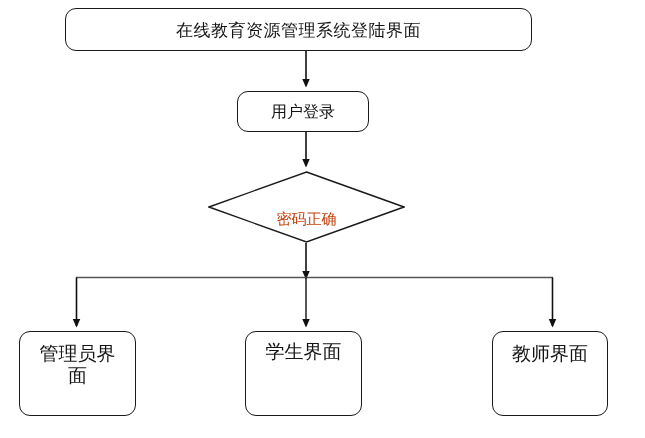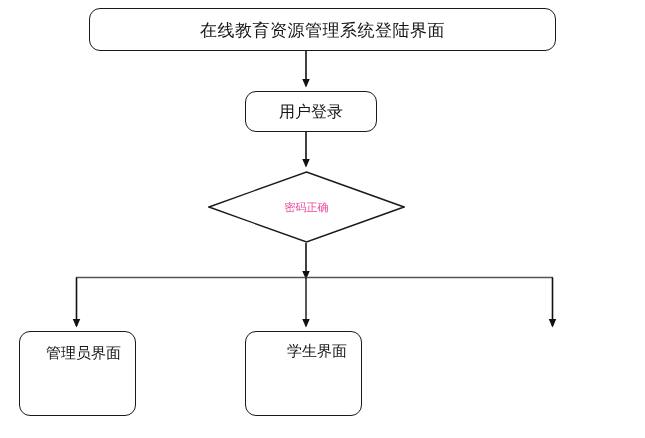--- a/index.html
+++ b/index.html
@@ -31,38 +31,37 @@
   .node-title {
     left: 65px;
     top: 8px;
     width: 467px;
     height: 43px;
     display: flex;
     align-items: center;
     justify-content: center;
     font-size: 17px;
     letter-spacing: 0.5px;
-    margin-left: 24px;
   }
   .node-login {
-    left: 245px;
+    left: 237px;
     top: 91px;
     width: 132px;
     height: 41px;
     display: flex;
     align-items: center;
     justify-content: center;
     font-size: 16px;
   }
   .node-leaf {
     top: 331px;
     height: 85px;
     padding: 10px 14px 11px 14px;
-    text-align: right;
-    font-size: 15px;
+    text-align: center;
+    font-size: 19px;
   }
   .leaf-admin   { left: 19px;  width: 117px; }
   .leaf-student { left: 245px; width: 117px; font-family: Liberation Mono, monospace; }
   .leaf-teacher { left: 492px; width: 116px; }
 
   .diamond-wrap {
     position: absolute;
     left: 208px;
     top: 171px;
     width: 197px;
@@ -70,28 +69,28 @@
   }
   .diamond-wrap svg {
     position: absolute;
     left: 0;
     top: 0;
     display: block;
   }
   .diamond-label {
     position: absolute;
     left: 0;
-    top: 0;
+    top: 12px;
     width: 197px;
     height: 72px;
     display: flex;
     align-items: center;
     justify-content: center;
-    font-size: 11px;
-    color: #ec4899;
+    font-size: 15px;
+    color: #c2410c;
   }
 
   #edges {
     position: absolute;
     left: 0;
     top: 0;
     width: 645px;
     height: 438px;
     pointer-events: none;
   }
@@ -141,15 +140,16 @@
     <svg width="197" height="72" viewBox="0 0 197 72">
       <polygon points="98.5,1 196,36 98.5,71 1,36" fill="#ffffff" stroke="#1a1a1a" stroke-width="1.4"></polygon>
     </svg>
     <div class="diamond-label">密码正确</div>
   </div>
 
   <div class="node rounded node-leaf leaf-admin">管理员界面</div>
 
   <div class="node rounded node-leaf leaf-student">学生界面</div>
 
+  <div class="node rounded node-leaf leaf-teacher">教师界面</div>
 
 
 </div>
 
 </body></html>

